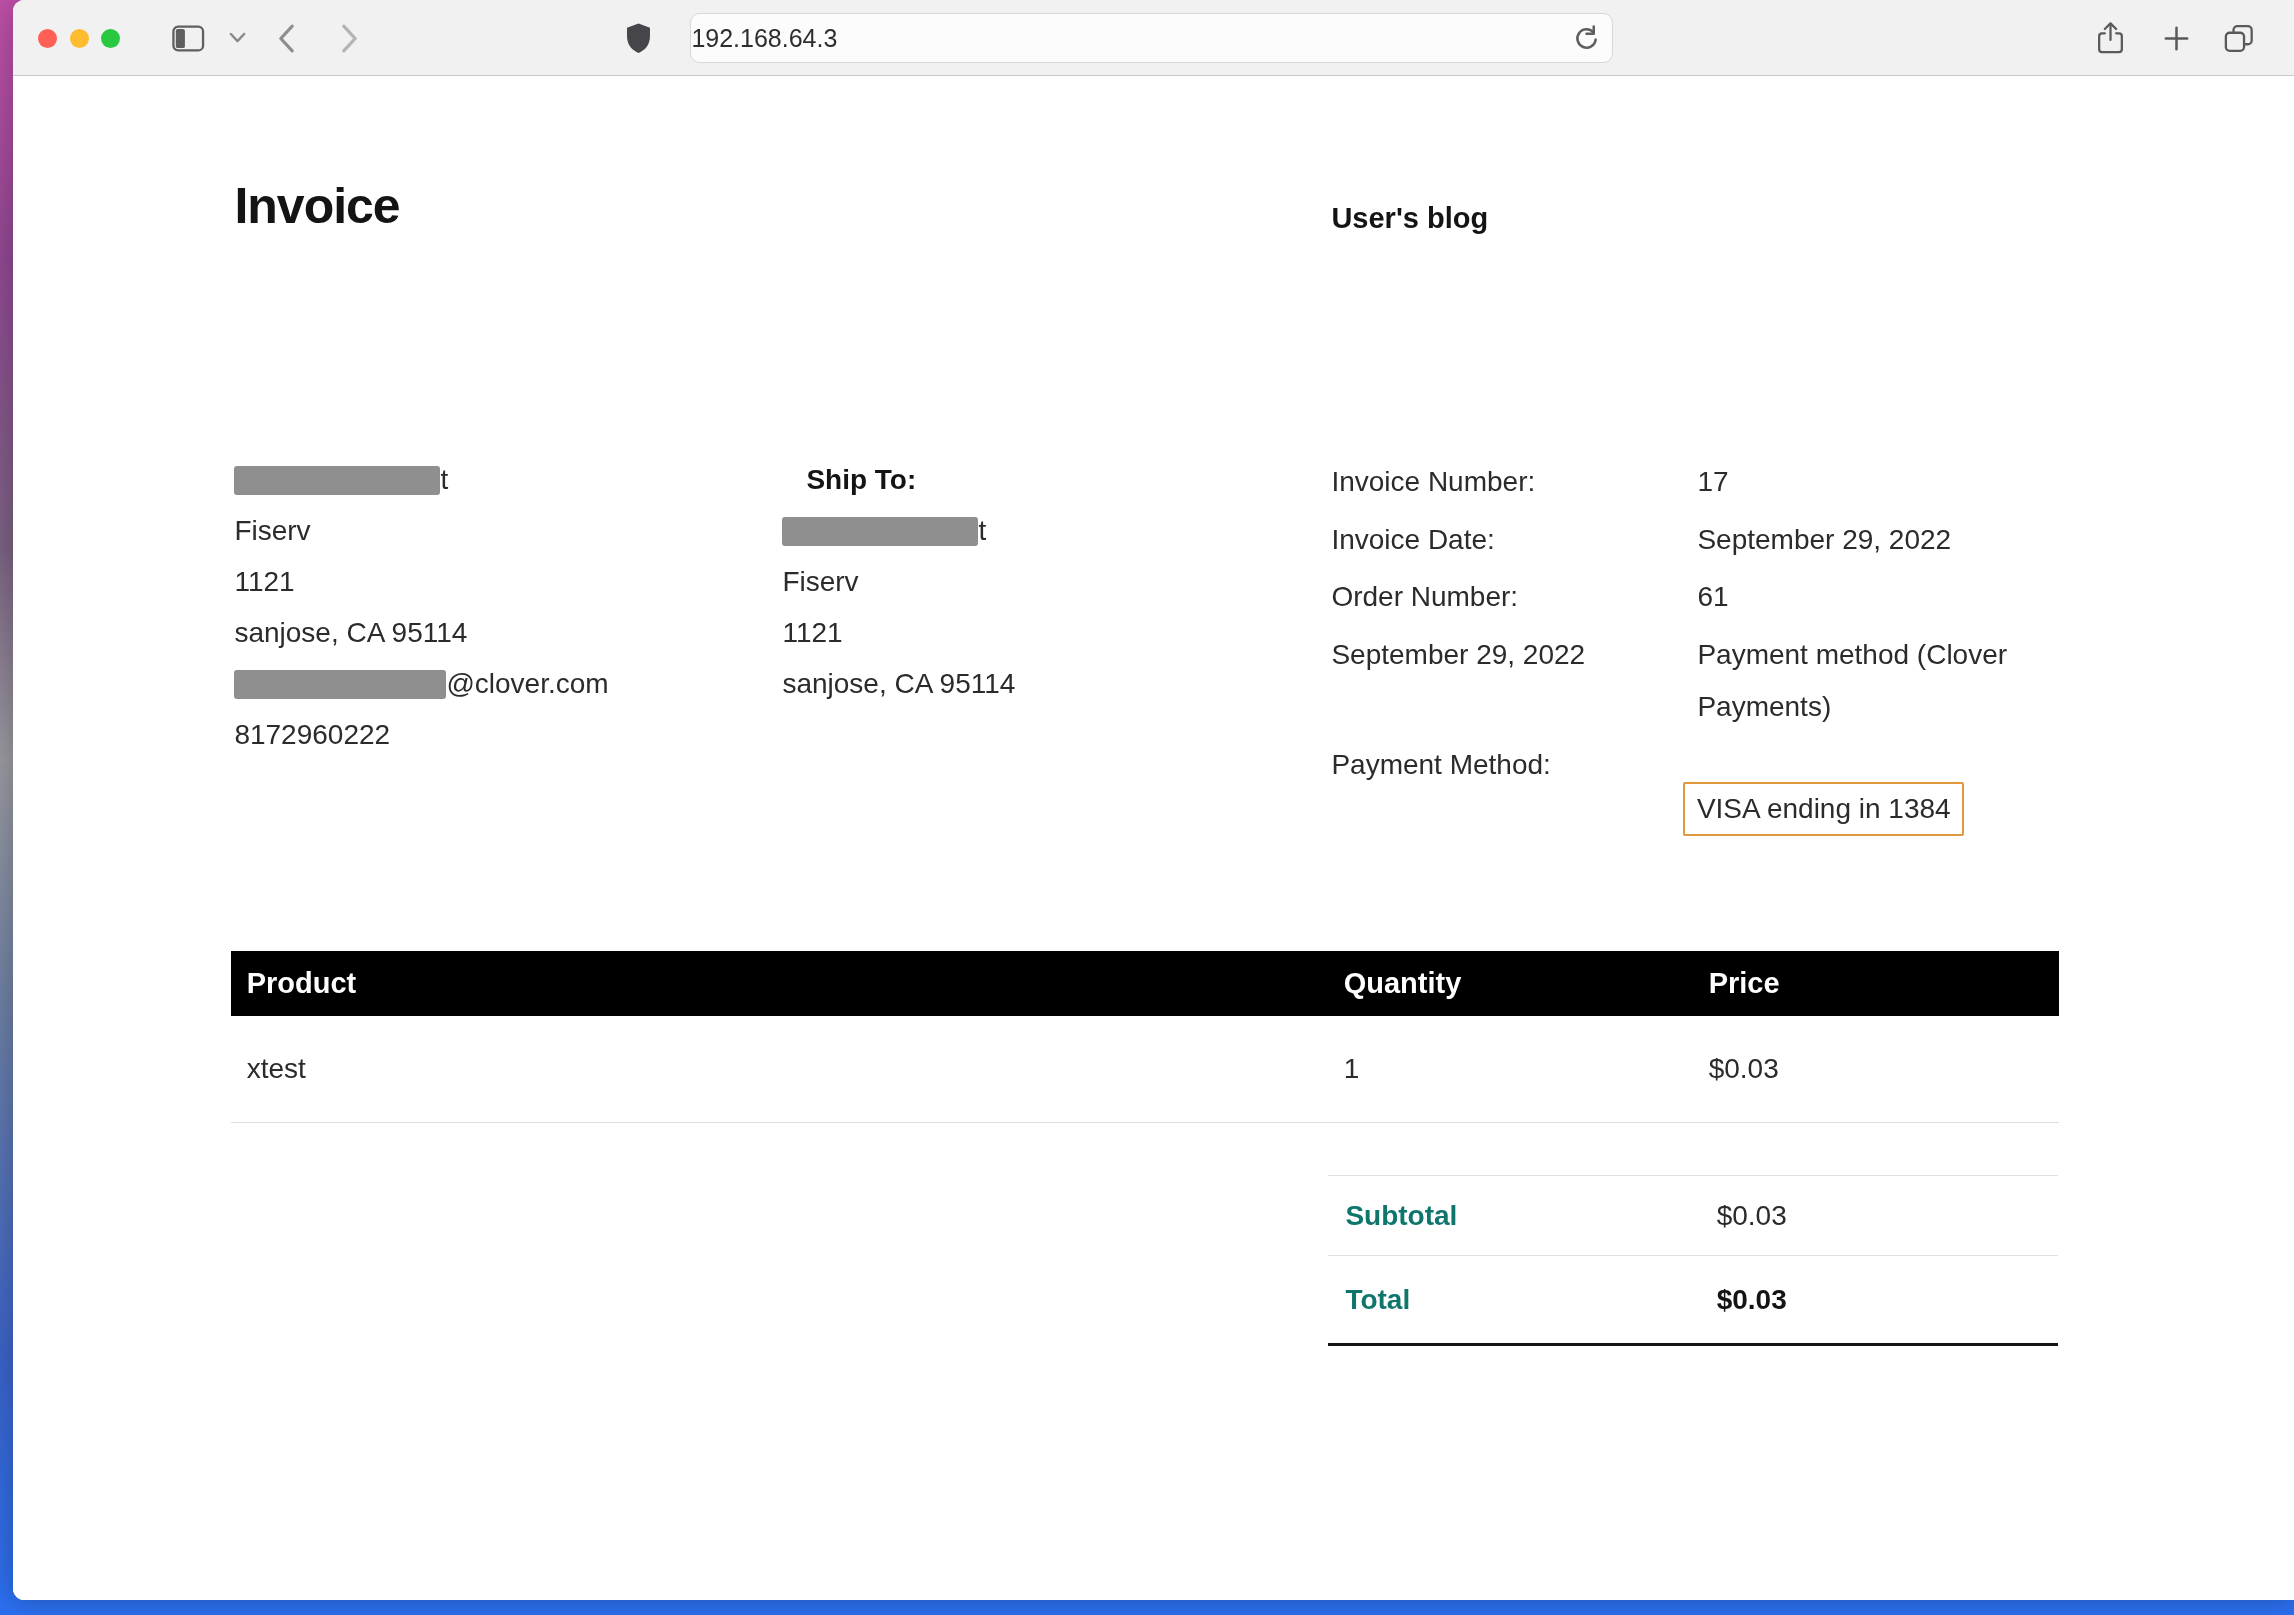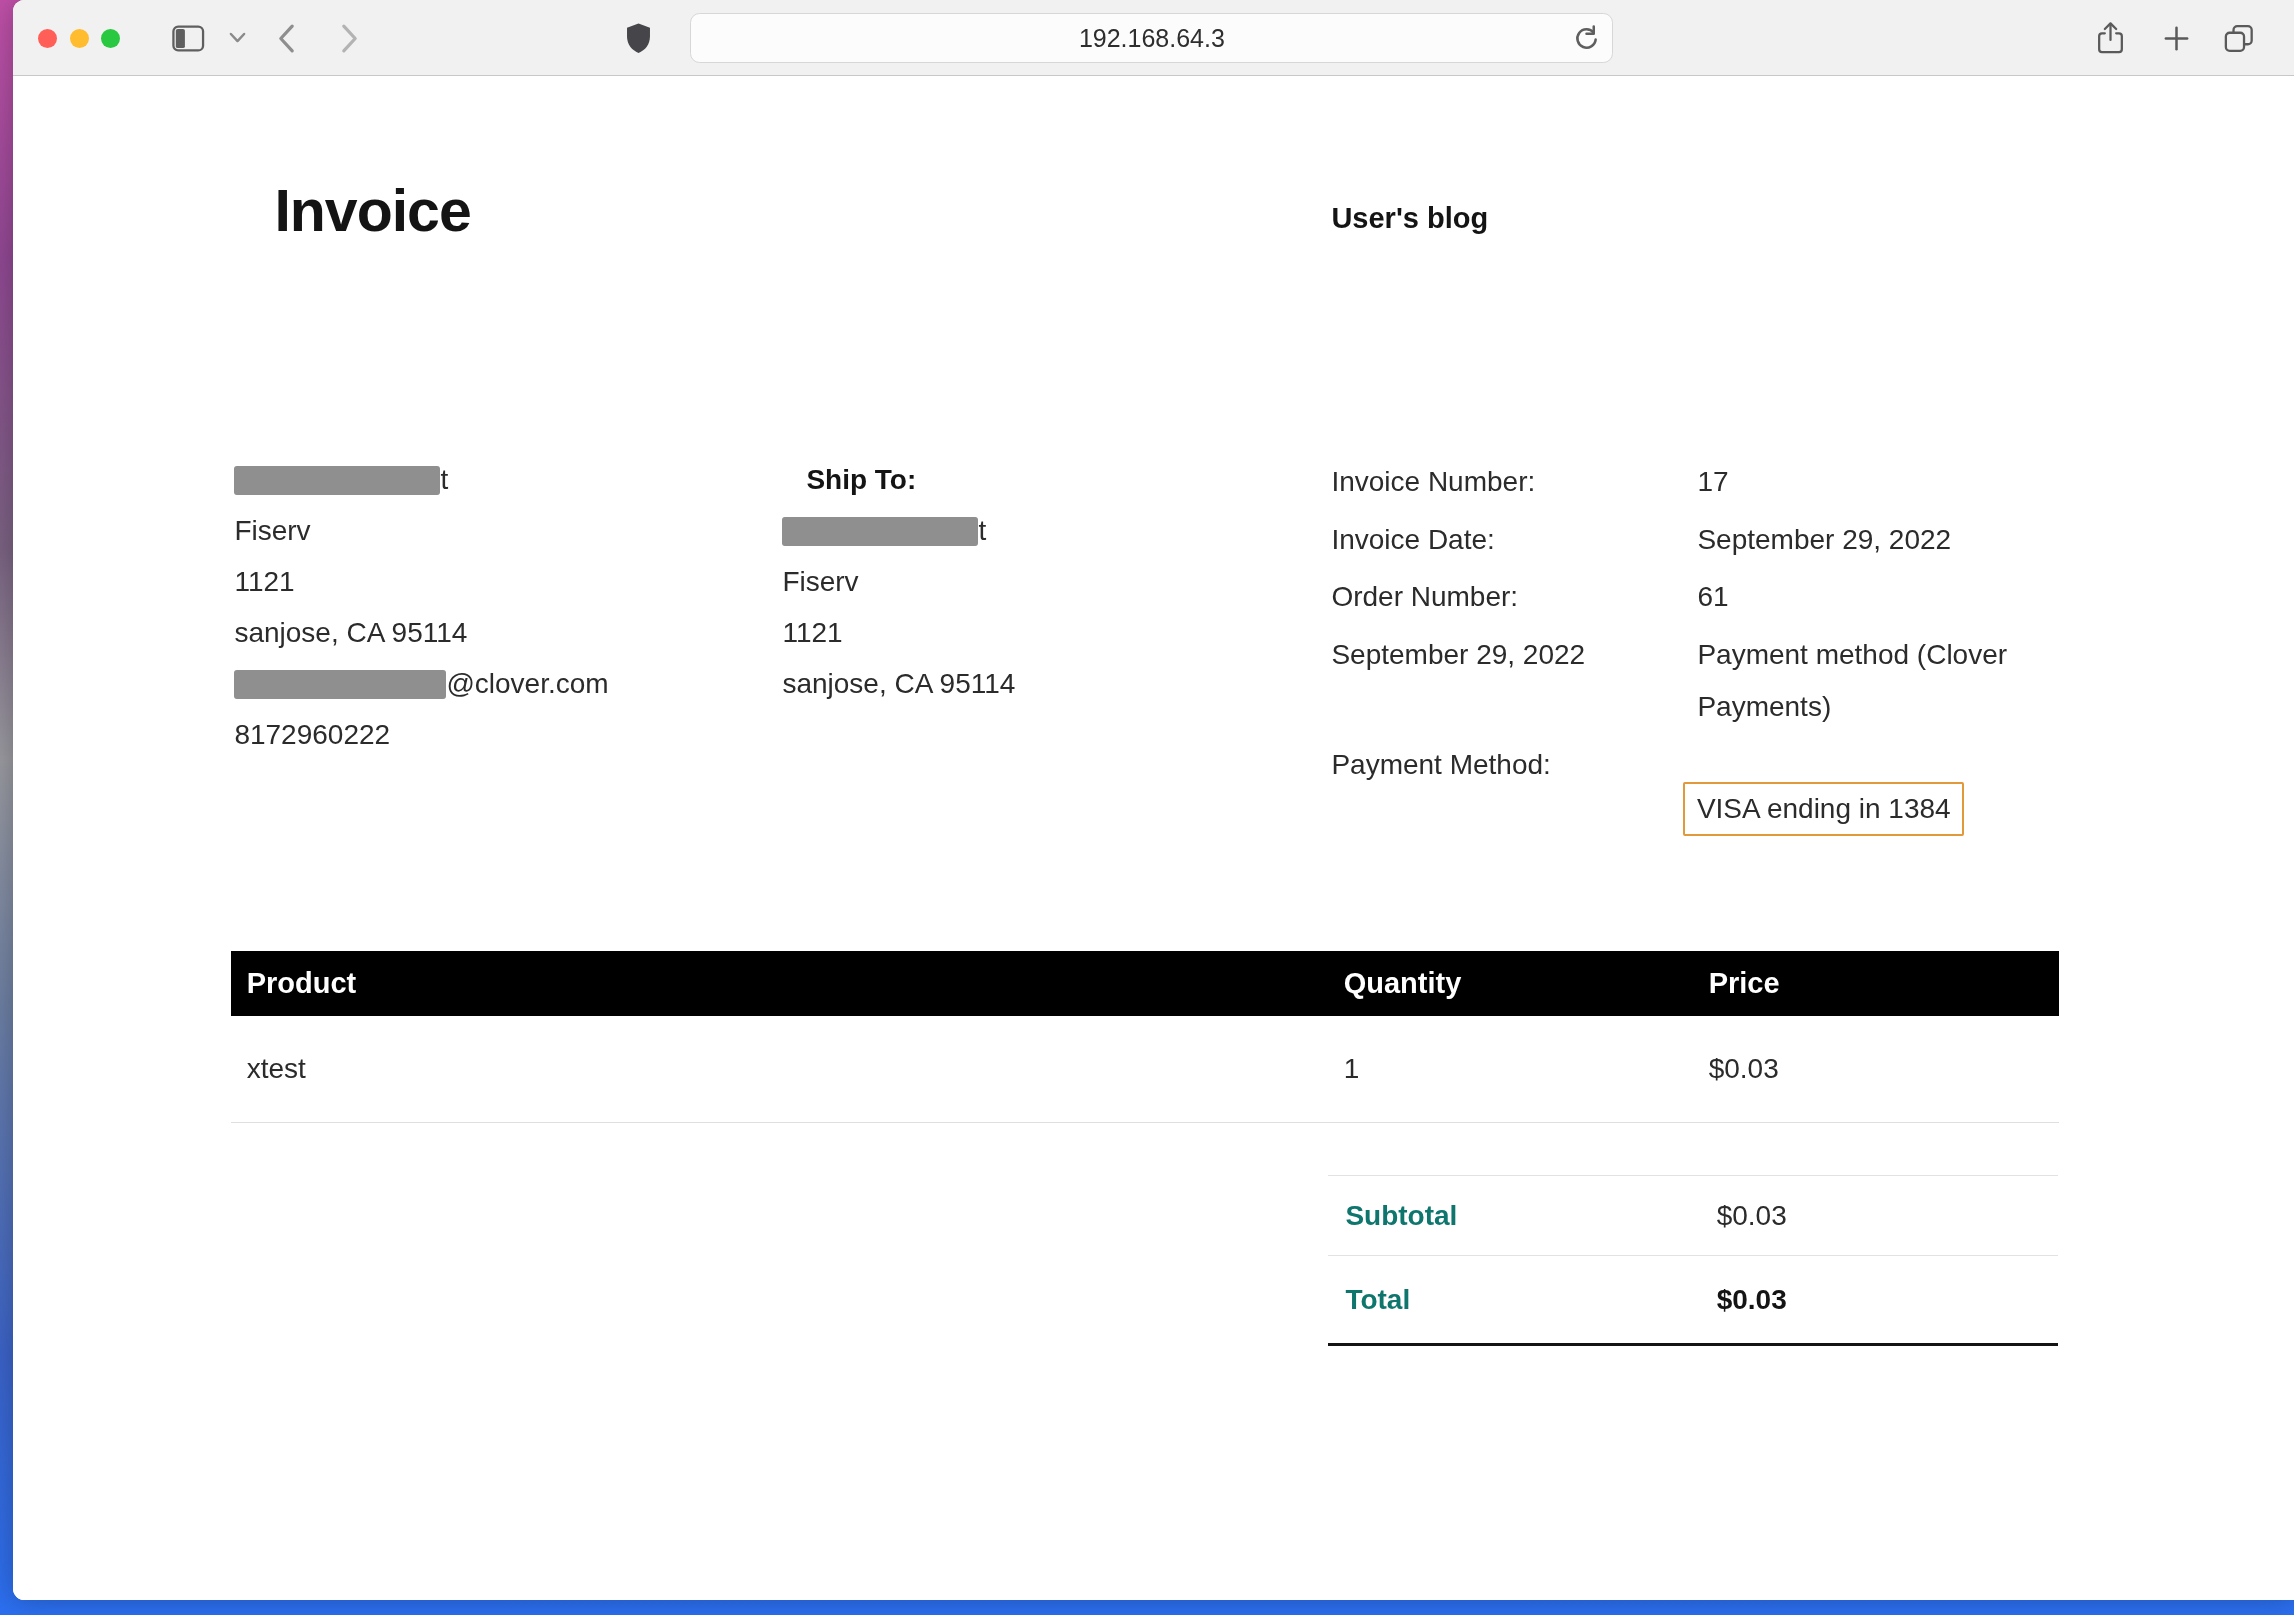--- a/index.html
+++ b/index.html
@@ -31,28 +31,28 @@
   .tb-btn { position:absolute; top:0; height:76px; display:flex; align-items:center; justify-content:center;
             background:transparent; border:none; cursor:default; }
   .tb-btn svg { display:block; }
 
   .url-field {
     position:absolute; left:677px; top:13.4px; width:923px; height:50px;
     background:#fcfcfc; border:1px solid #d8d7d8; border-radius:9.6px;
   }
   .url-text {
     position:absolute; left:0; right:0; top:0; height:50px; line-height:48px;
-    text-align:center; font-size:25px; color:#2e2e2e;
+    font-size:25px; color:#2e2e2e;
   }
   .reload { position:absolute; right:11.5px; top:9.6px; }
 
   
   .page { position:relative; height:calc(100% - 76px); background:#ffffff; color:#1f1f1f; }
 
-  .h1 { position:absolute; left:221px; top:101px; font-size:59px; font-weight:700; color:#141414; letter-spacing:-1px;margin-left:40px; }
+  .h1 { position:absolute; left:221px; top:101px; font-size:50px; font-weight:700; color:#141414; letter-spacing:-1px; }
   .blog-name { position:absolute; left:1318px; top:126px; font-size:29px; font-weight:700; color:#141414; }
 
   .addr { position:absolute; top:378px; font-size:28px; line-height:51px; color:#2b2b2b; }
   .addr.billing  { left:221px; }
   .addr.shipping { left:769px; }
   .addr .hd { font-weight:700; color:#141414;margin-left:24px; }
 
   .redact { display:inline-block; height:29px; background:#8f8f8f; border-radius:2.9px; vertical-align:-5.7px; }
   .redact.w1 { width:206px; }
   .redact.w2 { width:212px; }

